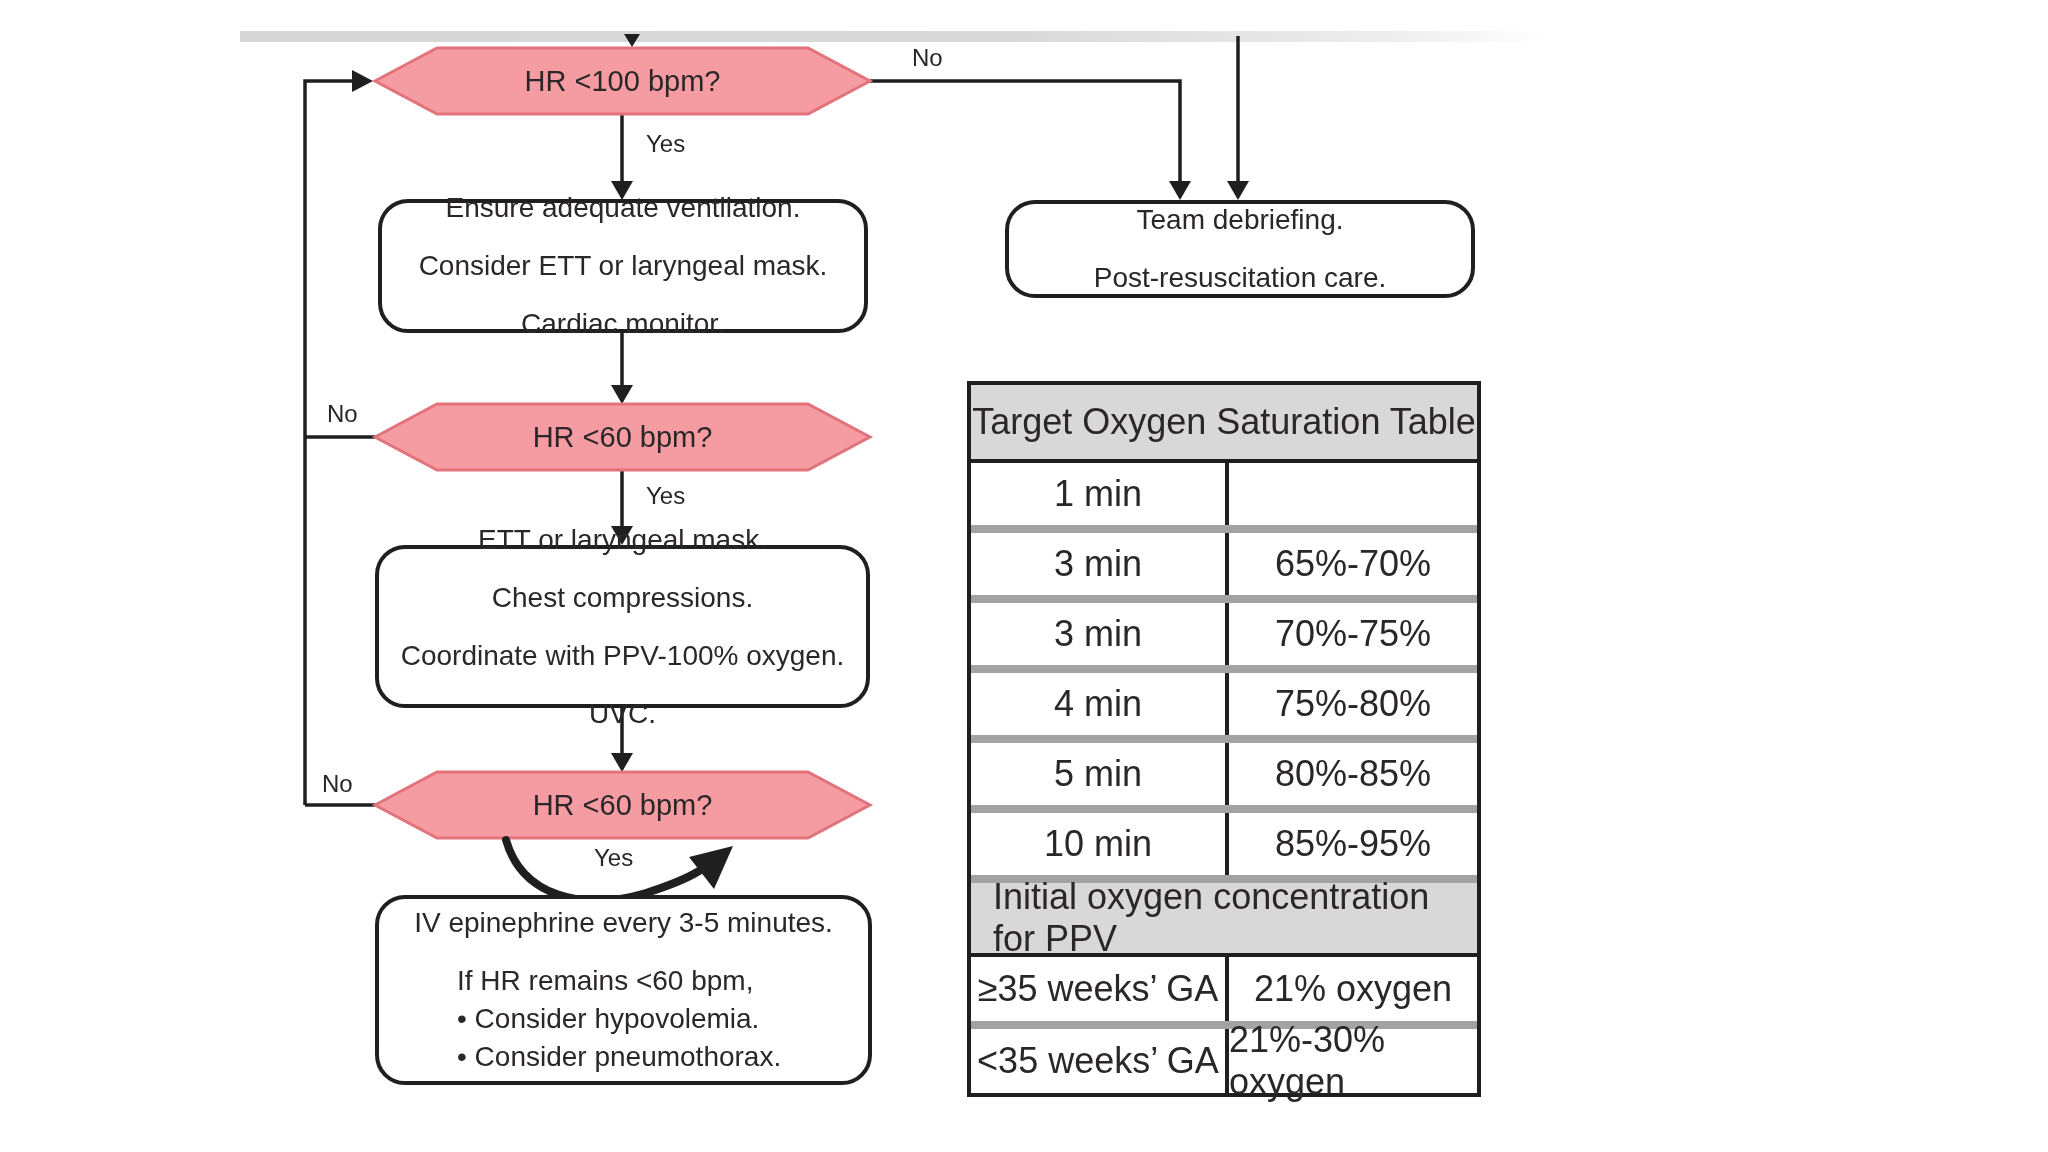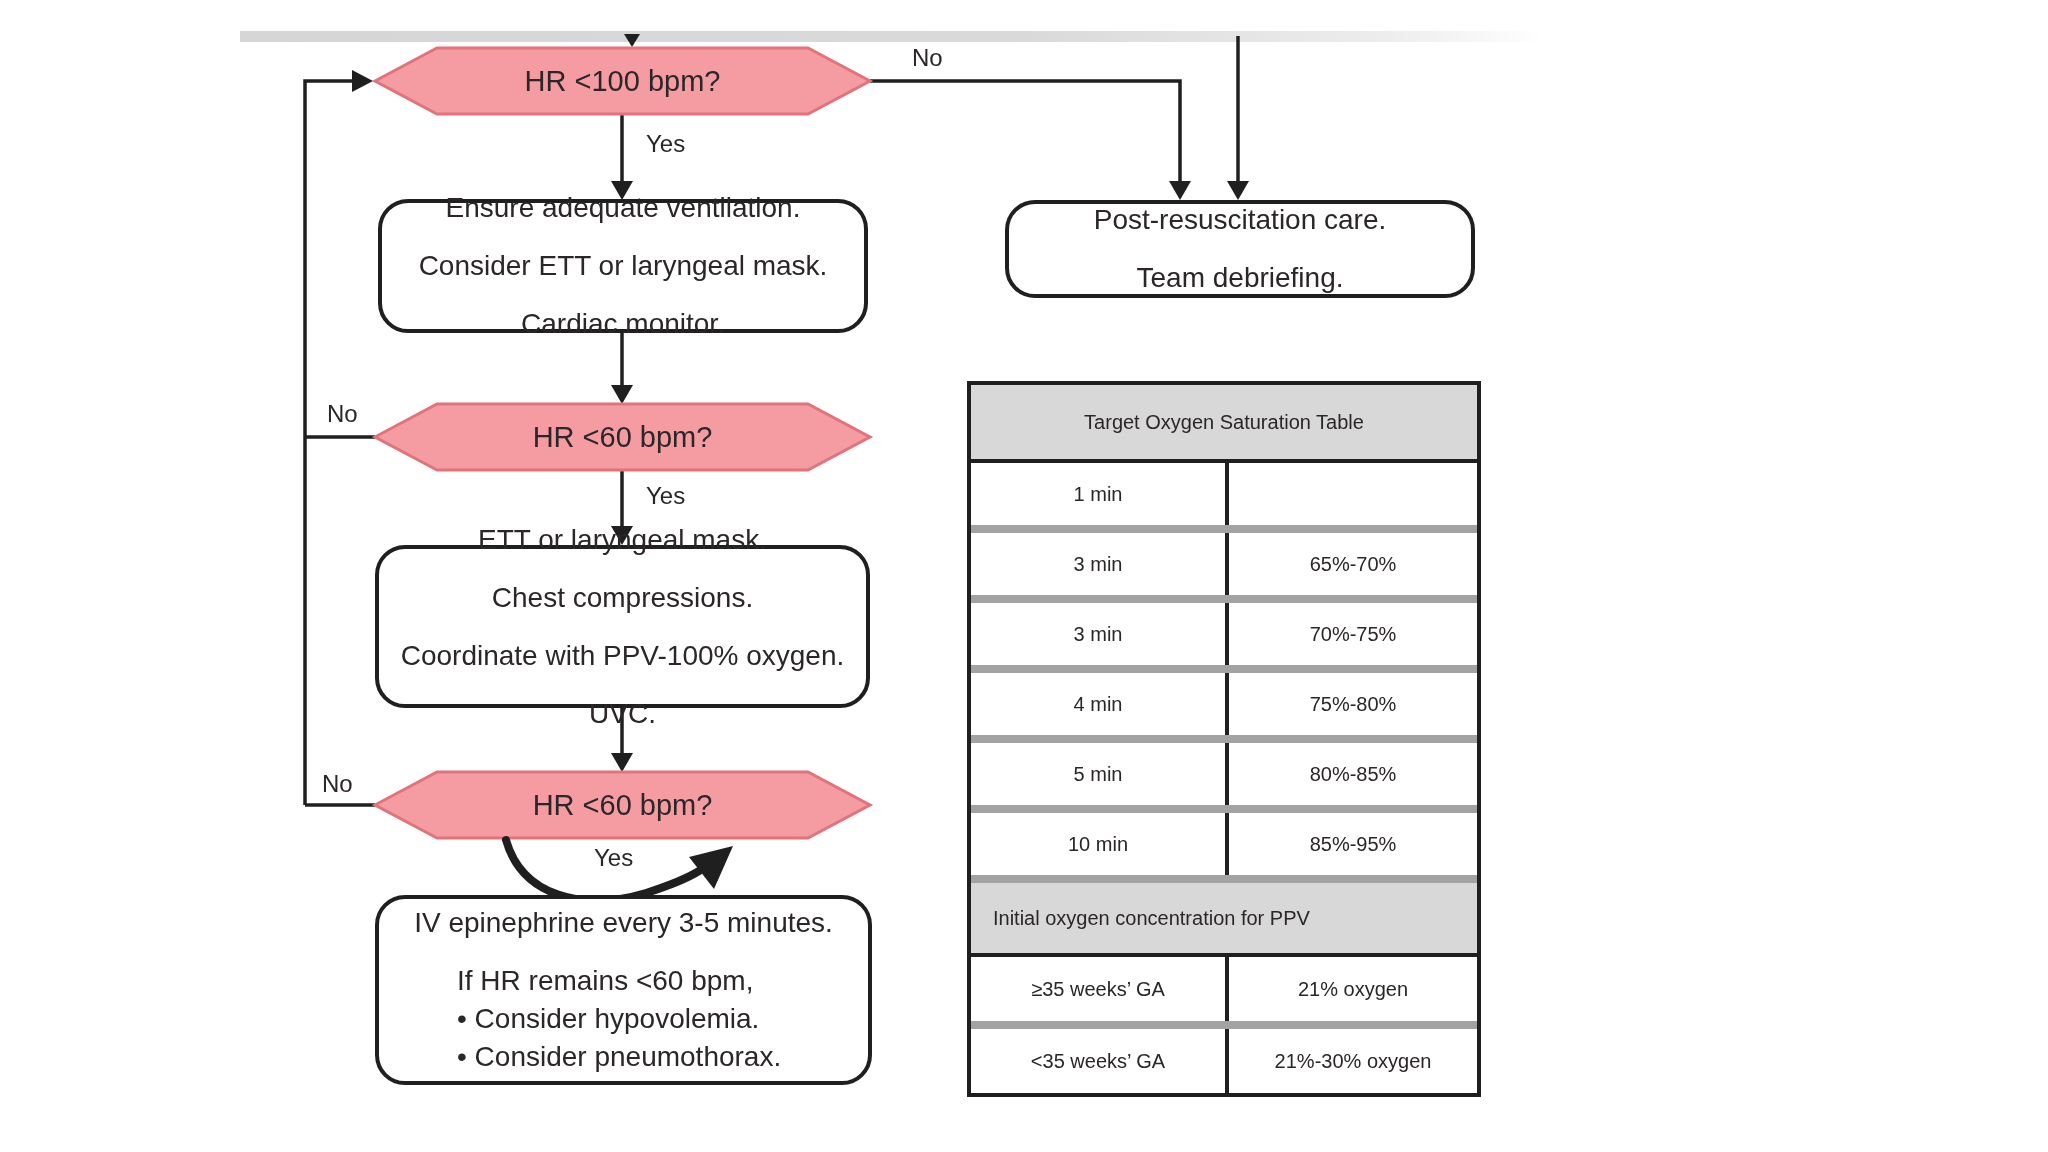--- a/index.html
+++ b/index.html
@@ -24,21 +24,21 @@
   .fbox .indent-block{align-self:flex-start;margin-left:78px;text-align:left;}
   
   .hexlabel{
     position:absolute;left:375px;width:495px;height:66px;z-index:2;
     display:flex;align-items:center;justify-content:center;font-size:29px;
   }
   .branch{font-size:24px;z-index:2;}
   
   .ox-table{
     position:absolute;left:967px;top:381px;width:514px;z-index:2;
-    border:4px solid #1f1f1f;background:#fff;font-size:20px;box-sizing:border-box;
+    border:4px solid #1f1f1f;background:#fff;font-size:36px;box-sizing:border-box;
   }
   .ox-head{
     height:74px;background:#d8d8d8;border-bottom:4px solid #1f1f1f;
     display:flex;align-items:center;justify-content:center;
   }
   .ox-subhead{
     height:70px;background:#d8d8d8;border-bottom:4px solid #1f1f1f;
     display:flex;align-items:center;padding-left:22px;box-sizing:content-box;
   }
   .ox-row{display:flex;height:62px;border-bottom:8px solid #a3a3a3;}
@@ -126,22 +126,22 @@
   <div class="fbox" style="left:375px;top:895px;width:489px;height:182px">
     <div class="ln">IV epinephrine every 3-5 minutes.</div>
     <div class="indent-block">
       <div class="ln">If HR remains &lt;60 bpm,</div>
       <div class="ln">• Consider hypovolemia.</div>
       <div class="ln">• Consider pneumothorax.</div>
     </div>
   </div>
 
   <div class="fbox" style="left:1005px;top:200px;width:462px;height:90px">
+    <div class="ln">Team debriefing.</div>
     <div class="ln">Post-resuscitation care.</div>
-    <div class="ln">Team debriefing.</div>
   </div>
 
   <div class="ox-table">
     <div class="ox-head">Target Oxygen Saturation Table</div>
 
     <div class="ox-row">
       <div class="ox-c1">1 min</div>
     </div>
     <div class="ox-row">
       <div class="ox-c1">3 min</div>

